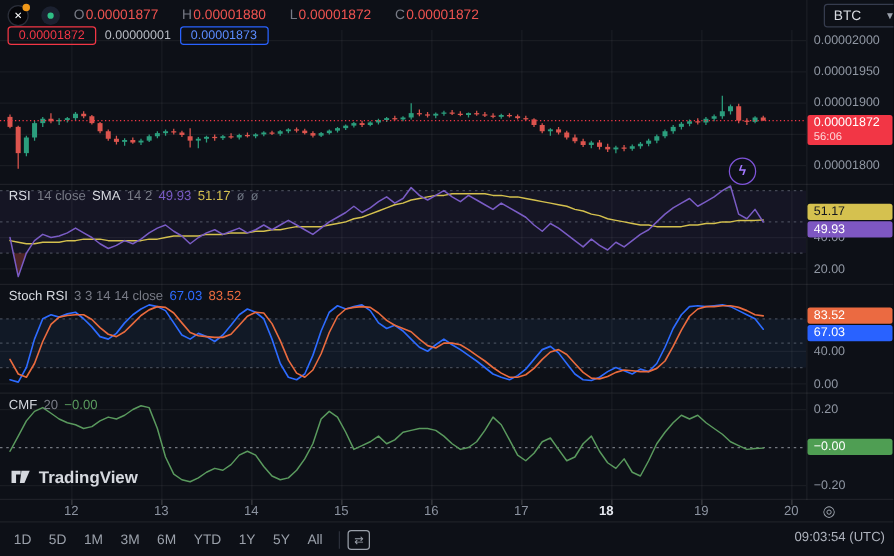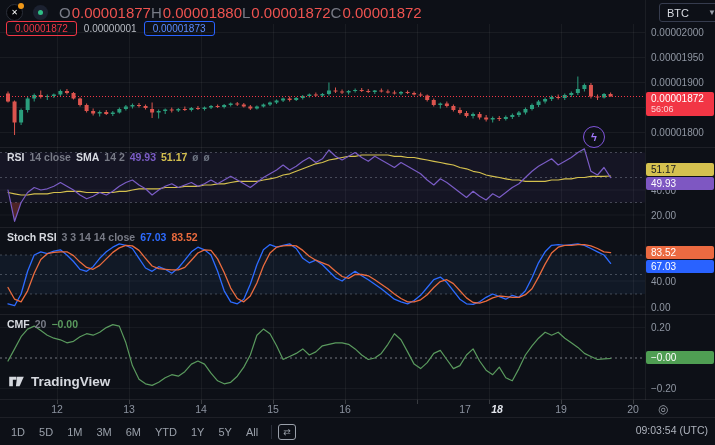--- a/index.html
+++ b/index.html
@@ -10,33 +10,33 @@
   .sep-h{position:absolute;left:0;width:715px;height:1px;background:rgba(255,255,255,0.07);}
   .sep-v{position:absolute;top:0;width:1px;height:400px;background:rgba(255,255,255,0.06);left:645px;}
   
   .legend-row1{position:absolute;top:4px;left:6px;height:16px;display:flex;align-items:center;gap:6px;white-space:nowrap;}
   .sym-logo{position:relative;width:15px;height:15px;border-radius:50%;background:#05060a;border:1px solid #2a2e39;
             display:flex;align-items:center;justify-content:center;font-size:8px;color:#fff;}
   .sym-dot{position:absolute;top:-2px;right:-2px;width:6px;height:6px;border-radius:50%;background:#f09819;}
   .title{font-size:12px;font-weight:bold;color:#e4e7ee;letter-spacing:.1px;}
   .mstatus{width:15px;height:15px;border-radius:50%;background:#1b2130;display:flex;align-items:center;justify-content:center;margin-left:4px;}
   .mstatus i{width:5px;height:5px;border-radius:50%;background:#2fbf86;}
-  .ohlc{display:flex;gap:0;font-size:15px;margin-left:5px;}
+  .ohlc{display:flex;gap:19px;font-size:11px;margin-left:5px;}
   .ohlc b{color:#787b86;font-weight:normal;margin-right:1px;}
   .ohlc .v,.chg{color:#ef5350;}
   .legend-row2{position:absolute;top:21px;left:6px;display:flex;align-items:center;gap:7px;}
   .pricebox{height:13px;line-height:13px;padding:0 8px;border-radius:3px;font-size:10px;border:1px solid;}
   .pricebox.sell{border-color:#f23645;color:#f23645;}
   .pricebox.buy{border-color:#2962ff;color:#5b8cff;}
   .spread{font-size:10px;color:#b8bcc4;}
   .cur-select{position:absolute;top:3px;left:659px;width:49px;height:17px;border:1px solid #363c4e;border-radius:3px;
               display:flex;align-items:center;justify-content:space-between;padding:0 5px 0 7px;font-size:11px;color:#d7dae0;}
   .cur-select .caret{font-size:8px;color:#9aa0aa;}
   
-  .pane-legend{position:absolute;left:7px;display:flex;align-items:center;gap:5px;font-size:10.5px;white-space:nowrap;z-index:5;font-weight:bold;}
+  .pane-legend{position:absolute;left:7px;display:flex;align-items:center;gap:5px;font-size:10.5px;white-space:nowrap;z-index:5;}
   .pane-legend .t{color:#d7dae0;}
   .pane-legend .p{color:#787b86;}
   .hid-ic{color:#6f7683;font-size:10px;}
   
   .axis-label{position:absolute;left:651px;font-size:10px;color:#9097a3;line-height:11px;}
   .badge{position:absolute;left:646px;width:63px;font-size:10px;line-height:11px;border-radius:2px;padding:1px 0 1px 5px;z-index:6;}
   .badge.two{line-height:11px;}
   .badge .cd{font-size:9px;color:rgba(255,255,255,0.78);}
   
   .time-axis{position:absolute;top:400px;left:0;width:715px;height:18px;}
@@ -417,23 +417,23 @@
         <div class="time-label" style="left: 44px;">12</div>
         <div class="tick" style="left: 129px;"></div>
         <div class="time-label" style="left: 116px;">13</div>
         <div class="tick" style="left: 201px;"></div>
         <div class="time-label" style="left: 188px;">14</div>
         <div class="tick" style="left: 273px;"></div>
         <div class="time-label" style="left: 260px;">15</div>
         <div class="tick" style="left: 345px;"></div>
         <div class="time-label" style="left: 332px;">16</div>
         <div class="tick" style="left: 417px;"></div>
-        <div class="time-label" style="left: 404px; margin-left: 48px;">17</div>
+        <div class="time-label" style="left: 404px;">17</div>
         <div class="tick" style="left: 489px;"></div>
-        <div class="time-label hl" style="left: 484px; font-style: italic;">18</div>
+        <div class="time-label hl" style="left: 472px;">18</div>
         <div class="tick" style="left: 561px;"></div>
         <div class="time-label" style="left: 548px;">19</div>
         <div class="tick" style="left: 633px;"></div>
         <div class="time-label" style="left: 620px;">20</div>
       </div>
     <span class="target-ic">◎</span>
   </div>
 
   <div class="toolbar">
     <div id="range-btns" style="display:flex;align-items:center;text-align:right;">

